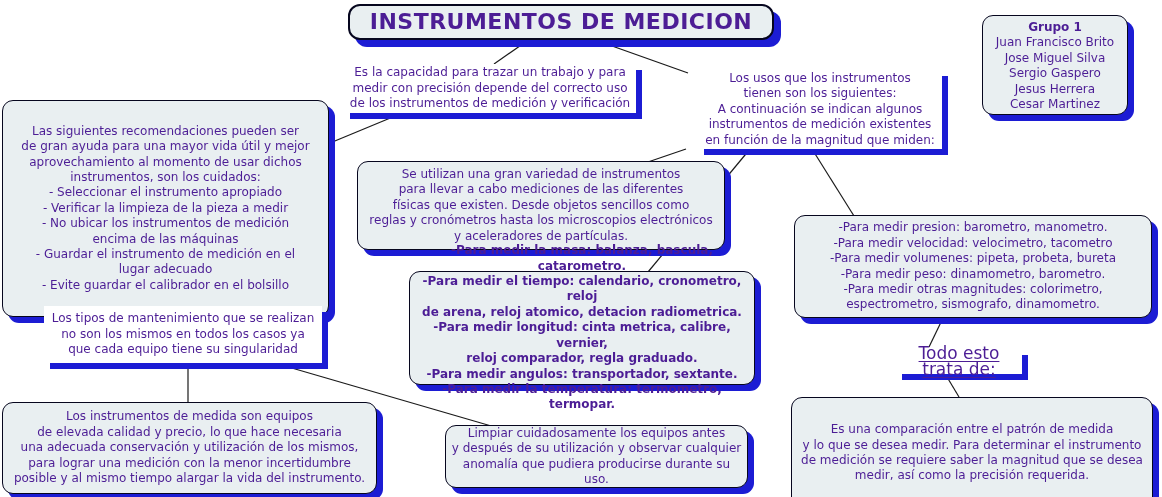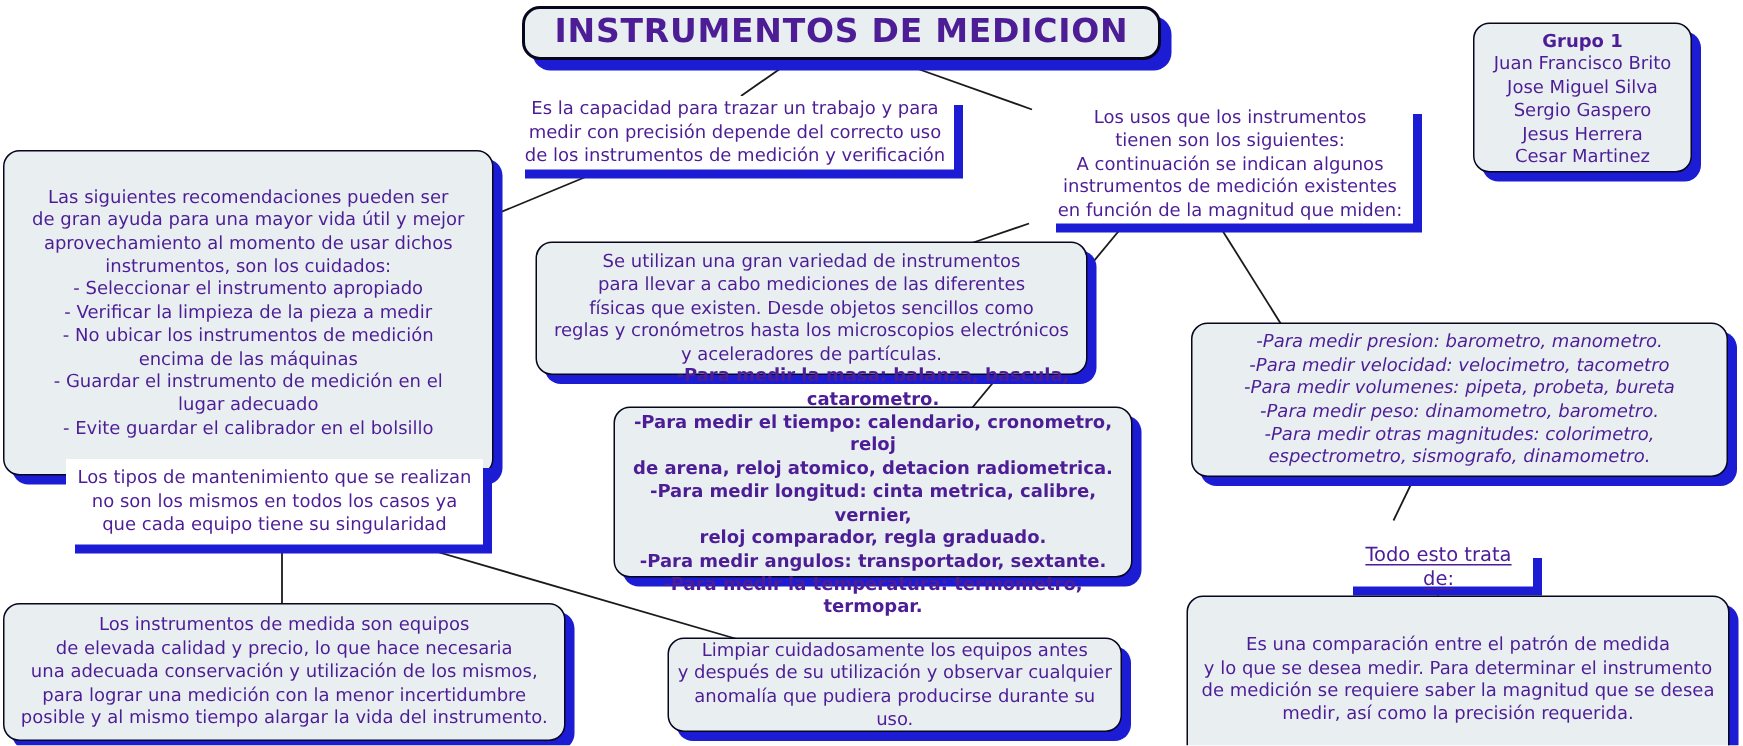--- a/index.html
+++ b/index.html
@@ -88,21 +88,21 @@
 - Guardar el instrumento de medición en el
 lugar adecuado
 - Evite guardar el calibrador en el bolsillo</div>
 
   <div class="node box" style="left:357px;top:161px;width:368px;height:89px;">Se utilizan una gran variedad de instrumentos
 para llevar a cabo mediciones de las diferentes
 físicas que existen. Desde objetos sencillos como
 reglas y cronómetros hasta los microscopios electrónicos
 y aceleradores de partículas.</div>
 
-  <div class="node box" style="left:794px;top:215px;width:358px;height:103px;font-style:italic;">-Para medir presion: barometro, manometro.
+  <div class="node box" style="left:794px;top:215px;width:358px;height:103px;">-Para medir presion: barometro, manometro.
 -Para medir velocidad: velocimetro, tacometro
 -Para medir volumenes: pipeta, probeta, bureta
 -Para medir peso: dinamometro, barometro.
 -Para medir otras magnitudes: colorimetro,
 espectrometro, sismografo, dinamometro.</div>
 
   <div class="node box" style="left:409px;top:271px;width:346px;height:114px;font-weight:bold;">-Para medir la masa: balanza, bascula, catarometro.
 -Para medir el tiempo: calendario, cronometro, reloj
 de arena, reloj atomico, detacion radiometrica.
 -Para medir longitud: cinta metrica, calibre, vernier,
@@ -117,20 +117,20 @@
   <div class="node box" style="left:2px;top:402px;width:375px;height:92px;">Los instrumentos de medida son equipos
 de elevada calidad y precio, lo que hace necesaria
 una adecuada conservación y utilización de los mismos,
 para lograr una medición con la menor incertidumbre
 posible y al mismo tiempo alargar la vida del instrumento.</div>
 
   <div class="node box" style="left:445px;top:425px;width:303px;height:63px;">Limpiar cuidadosamente los equipos antes
 y después de su utilización y observar cualquier
 anomalía que pudiera producirse durante su uso.</div>
 
-  <div class="node plain underlined" style="left:896px;top:366px;width:126px;height:25px;font-size:13px;">Todo esto trata de:</div>
+  <div class="node plain underlined" style="left:896px;top:349px;width:126px;height:25px;font-size:17px;">Todo esto trata de:</div>
 
   <div class="node box" style="left:791px;top:397px;width:362px;height:112px;">Es una comparación entre el patrón de medida
 y lo que se desea medir. Para determinar el instrumento
 de medición se requiere saber la magnitud que se desea
 medir, así como la precisión requerida.</div>
 
 </div>
 
 </body></html>

